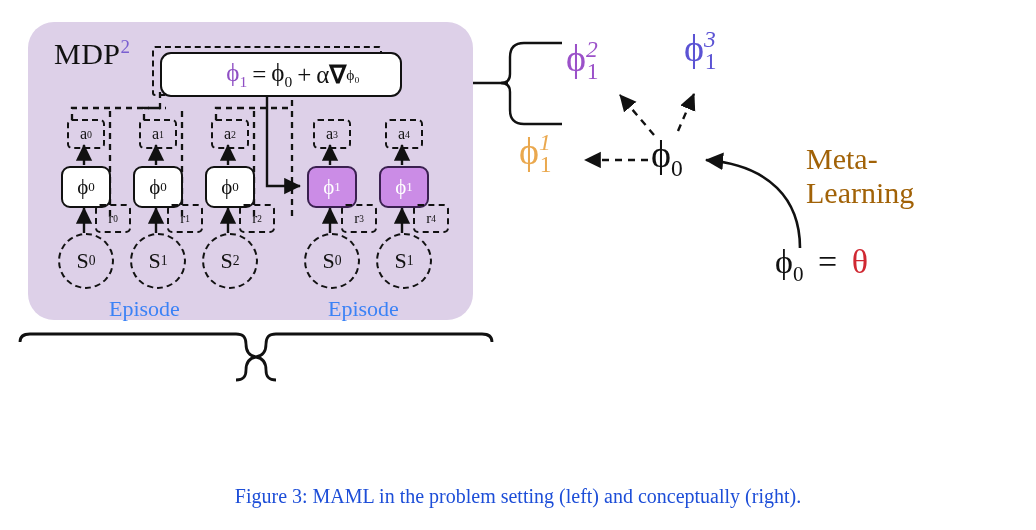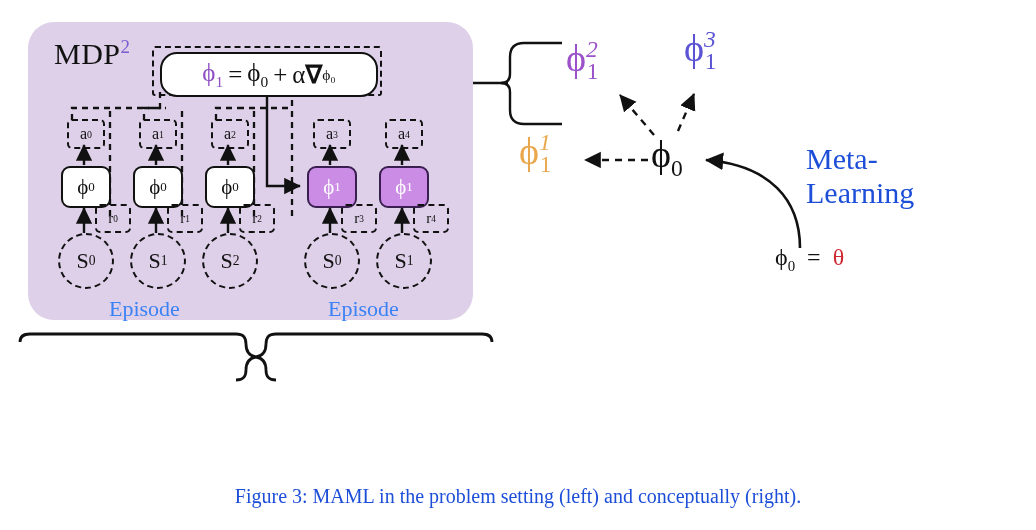--- a/index.html
+++ b/index.html
@@ -25,23 +25,23 @@
     color:#7a5fd0;font-size:19px;vertical-align:super;
   }
 
   
   #formula-dash{
     left:152px;top:46px;width:226px;height:46px;
     border:2.5px dashed #111;border-radius:3px;
   }
   #formula-box{
     left:160px;top:52px;width:214px;height:41px;
-    background:#ffffff;border:2.2px solid #111;border-radius:17px;
-    display:flex;align-items:center;justify-content:center;
-    font-size:25px;color:#111;white-space:nowrap;
+    background:#ffffff;border:2.2px solid #111;border-radius:11px;
+    display:flex;align-items:center;justify-content:center;
+    font-size:25px;color:#111;white-space:nowrap;padding-left:24px;
   }
   #formula-box .phi1{color:#8f4fc4;}
   .sub{font-size:0.62em;vertical-align:sub;}
   .supi{font-size:0.62em;vertical-align:super;font-style:italic;}
 
   
   .act{
     width:34px;height:26px;border:2.3px dashed #111;border-radius:5px;
     display:flex;align-items:center;justify-content:center;
     font-size:16px;color:#111;background:transparent;
@@ -64,22 +64,22 @@
     font-size:22px;color:#111;background:transparent;
   }
   .ep-label{font-size:22px;color:#3b82f6;}
 
   
   .sym{white-space:nowrap;line-height:1;}
   #phi12{left:566px;top:38px;font-size:38px;color:#9b51c9;}
   #phi13{left:684px;top:28px;font-size:38px;color:#5b53d4;}
   #phi11{left:519px;top:131px;font-size:38px;color:#eaa84e;}
   #phi0c{left:651px;top:135px;font-size:38px;color:#111;}
-  #meta-label{left:806px;top:142px;font-size:30px;color:#1d4ed8;}
-  #phi0eq{left:775px;top:245px;font-size:24px;color:#111;}
+  #meta-label{left:806px;top:142px;font-size:30px;color:#a16207;}
+  #phi0eq{left:775px;top:245px;font-size:34px;color:#111;}
   #phi0eq .theta{color:#d02832;}
 
   
   #trial-label{left:47px;top:368px;font-size:38px;color:#111;letter-spacing:.5px;}
   #caption{left:0;top:485px;width:1036px;text-align:center;font-size:20px;color:#1d4ed8;}
   #watermark{
     right:20px;top:452px;font-size:25px;color:#e2e2e2;
     font-family:"DejaVu Sans", sans-serif;white-space:nowrap;
   }
 </style>

